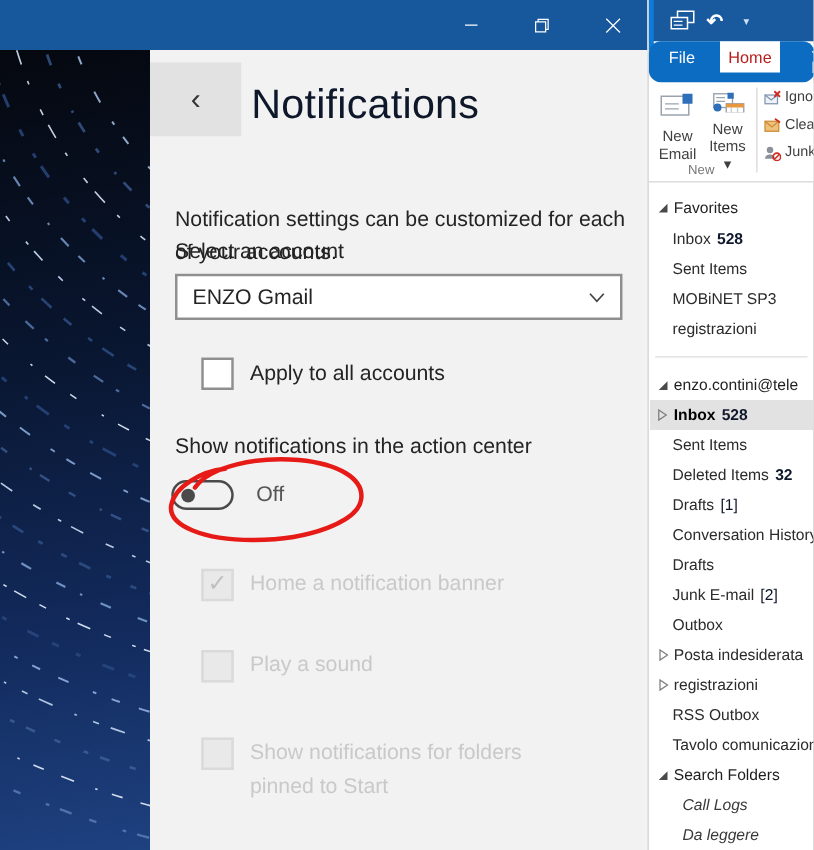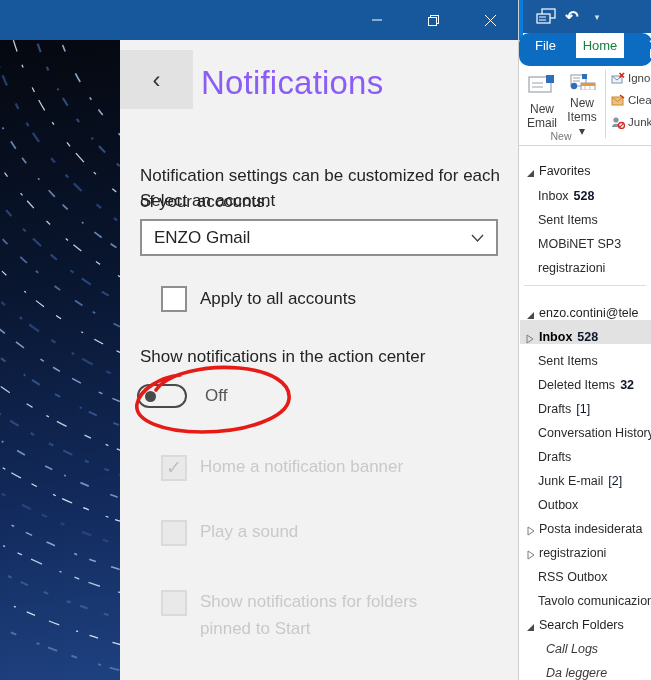--- a/index.html
+++ b/index.html
@@ -13,21 +13,21 @@
   .capbtn svg{display:block;}
 
   
   .stars{position:absolute;left:0;top:40px;width:120px;height:640px;
          background:linear-gradient(172deg,#05080f 0%,#091630 38%,#122a5c 72%,#1e4180 100%);overflow:hidden;}
 
   
   .settings{position:absolute;left:120px;top:40px;width:398px;height:640px;background:#f2f2f2;color:#242424;}
   .backbtn{position:absolute;left:0;top:10px;width:73px;height:59px;background:#e2e2e2;border:none;
            font-size:24px;color:#333;display:flex;align-items:center;justify-content:center;cursor:pointer;}
-  .stitle{position:absolute;left:81px;top:24px;font-size:33px;font-weight:300;color:#8b5cf6;letter-spacing:.2px;white-space:nowrap;}
+  .stitle{position:absolute;left:81px;top:24px;font-size:33px;font-weight:300;color:#0f172a;letter-spacing:.2px;white-space:nowrap;}
   .sdesc{position:absolute;left:20px;top:86px;width:364px;font-size:17px;line-height:26px;color:#242424;margin-top:37px;}
   .slabel{position:absolute;left:20px;font-size:17px;color:#242424;white-space:nowrap;}
   .dropdown{position:absolute;left:20px;top:179px;width:358px;height:37px;background:#fff;border:2px solid #8f8f8f;
             display:flex;align-items:center;padding:0 12px;font-size:17px;color:#242424;cursor:pointer;}
   .dropdown .chev{margin-left:auto;}
   .cbx{position:absolute;left:41px;width:26px;height:26px;background:#fff;border:2px solid #8f8f8f;}
   .cbx.dis{background:#e9e9e9;border-color:#dadada;color:#bfbfbf;font-size:19px;line-height:22px;text-align:center;}
   .clabel{position:absolute;left:80px;font-size:17px;color:#242424;white-space:nowrap;}
   .clabel.dis{color:#c9c9c9;}
   .toggle{position:absolute;left:17px;top:344px;width:50px;height:24px;border:2.5px solid #4a4a4a;border-radius:13px;
@@ -36,33 +36,33 @@
   .tglbl{position:absolute;left:85px;top:346px;font-size:17px;color:#565656;}
   .redink{position:absolute;left:4px;top:322px;pointer-events:none;}
 
   
   .outlook{position:absolute;left:518px;top:0;width:133px;height:680px;background:#fff;overflow:hidden;
            border-left:1px solid #cfcfcf;}
   .qat{position:absolute;left:0;top:0;width:133px;height:33px;background:#19599e;}
   .accentstrip{position:absolute;left:0;top:0;width:4px;height:40px;background:#0d7bd9;}
   .tabrow{position:absolute;left:0;top:33px;width:133px;height:33px;background:#0c6cc2;border-radius:10px;}
   .tab{position:absolute;top:0;height:25px;display:flex;align-items:center;font-size:13px;color:#fff;padding:0 10px;cursor:pointer;}
-  .tab.sel{background:#fff;color:#15803d;}
+  .tab.sel{background:#fff;color:#b91c1c;}
   .ribbon{position:absolute;left:0;top:66px;width:133px;height:80px;background:#fff;border-bottom:1px solid #d5d5d5;}
   .rbig{position:absolute;top:4px;width:38px;height:68px;display:flex;flex-direction:column;align-items:center;
         font-size:12px;color:#3f3f3f;cursor:pointer;text-align:center;line-height:14px;}
   .rbig .ric{margin:4px 0 6px 0;}
   .rgroup{position:absolute;left:0;top:64px;width:84px;text-align:center;font-size:10.5px;color:#767676;}
   .vsep{position:absolute;left:86px;top:4px;width:1px;height:68px;background:#d8d8d8;}
   .rsmall{position:absolute;left:92px;height:18px;display:flex;align-items:center;gap:3px;font-size:11.5px;color:#3f3f3f;
           white-space:nowrap;cursor:pointer;}
   .qicon{position:absolute;top:0;height:33px;display:flex;align-items:center;justify-content:center;cursor:pointer;}
 
   
-  .nrow{position:absolute;left:1px;right:0;height:24px;display:flex;align-items:flex-end;font-size:12.5px;color:#2b2b2b;
+  .nrow{position:absolute;left:1px;right:0;height:24px;display:flex;align-items:center;font-size:12.5px;color:#2b2b2b;
         padding-left:18px;white-space:nowrap;cursor:pointer;}
   .nrow.hdr{padding-left:6px;color:#1f1f1f;}
   .nrow.hdr .tri{margin-right:4px;}
   .nrow.sel{background:#e2e2e2;font-weight:bold;color:#000;padding-left:6px;}
   .nrow.exp{padding-left:7px;}
   .nrow.exp .tri{margin-right:4px;}
   .nrow.ital{font-style:italic;padding-left:26px;color:#3a3a3a;}
   .ncount{margin-left:5px;color:#0f172a;}
   .ncount.strong{font-weight:bold;}
   .nsep{position:absolute;left:5px;width:122px;height:1px;background:#dedede;}

